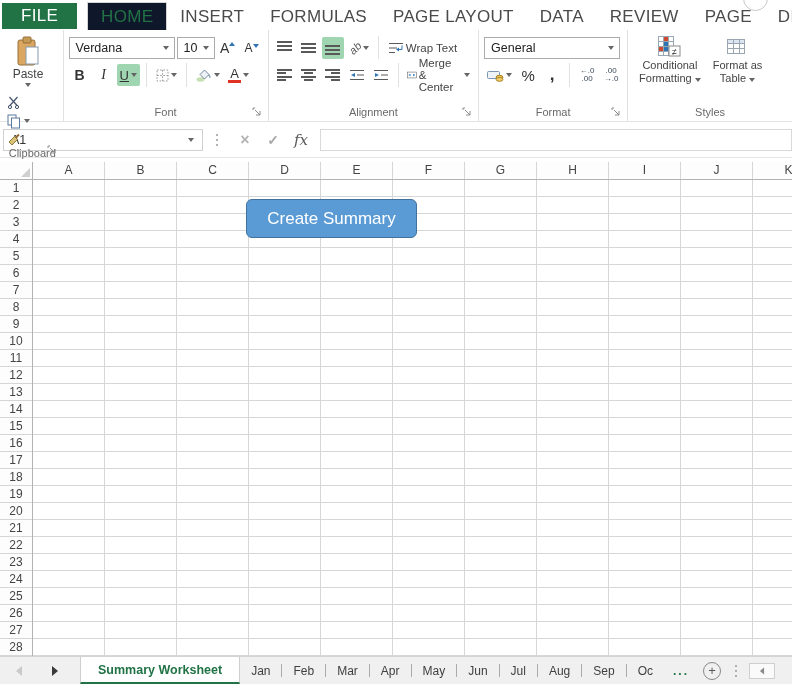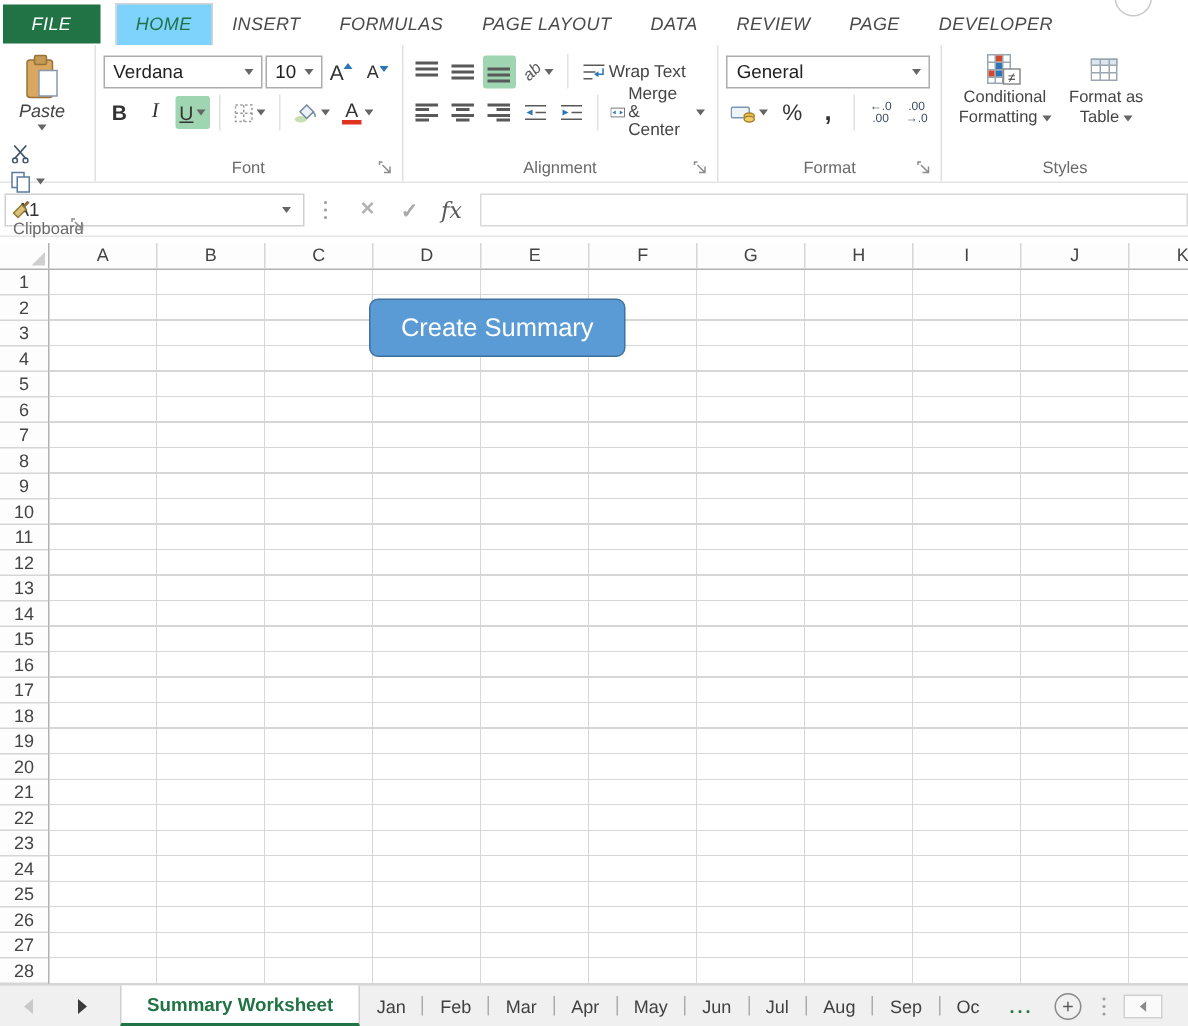--- a/index.html
+++ b/index.html
@@ -1,24 +1,24 @@
 <!DOCTYPE html>
 <html><head>
 <meta charset="utf-8">
 <style>
   * { margin:0; padding:0; box-sizing:border-box; }
   html,body { width:792px; height:684px; overflow:hidden; background:#fff;
     font-family:"Liberation Sans", sans-serif; color:#444; position:relative; }
 
   
   .rtabs { height:30px; display:flex; align-items:flex-end; background:#fff; position:relative; }
-  .rtab { padding:0 13px; line-height:27px; height:27px; font-size:12px; letter-spacing:.3px;
-    color:#4a4a4a; white-space:nowrap; cursor:default;font-style:italic; }
+  .rtab { padding:0 13px; line-height:27px; height:27px; font-size:17px; letter-spacing:.3px;
+    color:#4a4a4a; white-space:nowrap; cursor:default; }
   .rtab.file { background:#217346; color:#fff; height:26px; line-height:26px; margin:0 10px 1px 2px; padding:0 19px; }
-  .rtab.active { color:#217346; background:#7dd3fc; border:1px solid #d4d4d4; border-bottom:none; height:28px; line-height:27px; }
+  .rtab.active { color:#217346; background:#0f172a; border:1px solid #d4d4d4; border-bottom:none; height:28px; line-height:27px; }
   .acct-circle { position:absolute; top:-14px; left:743px; width:25px; height:25px;
     border-radius:50%; border:1px solid #c9c9c9; background:#fff; }
 
   
   .ribbon { height:92px; display:flex; background:#fff; border-bottom:1px solid #e4e4e4; padding-left:2px; }
   .rgroup { display:flex; flex-direction:column; padding:4px 5px 0 5px; border-right:1px solid #e1e1e1; position:relative; }
   .grp-rows { flex:1; display:flex; flex-direction:column; }
   .grp-foot { height:18px; display:flex; align-items:center; justify-content:center;
     font-size:11px; color:#696969; position:relative; }
   .dlaunch { position:absolute; right:1px; bottom:4px; width:10px; height:10px; }
@@ -28,21 +28,21 @@
   .icbtn { height:22px; min-width:22px; display:flex; align-items:center; justify-content:center;
     gap:2px; border-radius:2px; padding:0 3px; cursor:default; }
   .icbtn.hl { background:#9fd5b0; }
   .dda { width:0; height:0; border-left:3px solid transparent; border-right:3px solid transparent;
     border-top:4px solid #666; display:inline-block; }
   .combo { height:22px; border:1px solid #ababab; background:#fff; display:flex; align-items:center;
     font-size:12.5px; color:#222; padding-left:6px; }
   .combo .dda { margin-left:auto; margin-right:5px; }
 
   
-  .clip-body { display:flex; gap:4px;font-style:italic; }
+  .clip-body { display:flex; gap:4px; }
   .paste-btn { display:flex; flex-direction:column; align-items:center; width:42px; font-size:12px; color:#444; padding-top:2px; }
   .clip-col { display:flex; flex-direction:column; gap:5px; padding-top:4px; }
   .clip-col .sm { display:flex; align-items:center; gap:3px; height:14px; }
 
   
   .fontname { width:106px; } .fontsize { width:38px; }
   .grow { font-size:14px; color:#333; position:relative; padding-right:6px; }
   .tri-up { width:0;height:0;border-left:3px solid transparent;border-right:3px solid transparent;
     border-bottom:4px solid #2e75b6; position:absolute; top:2px; right:0; }
   .tri-dn { width:0;height:0;border-left:3px solid transparent;border-right:3px solid transparent;

